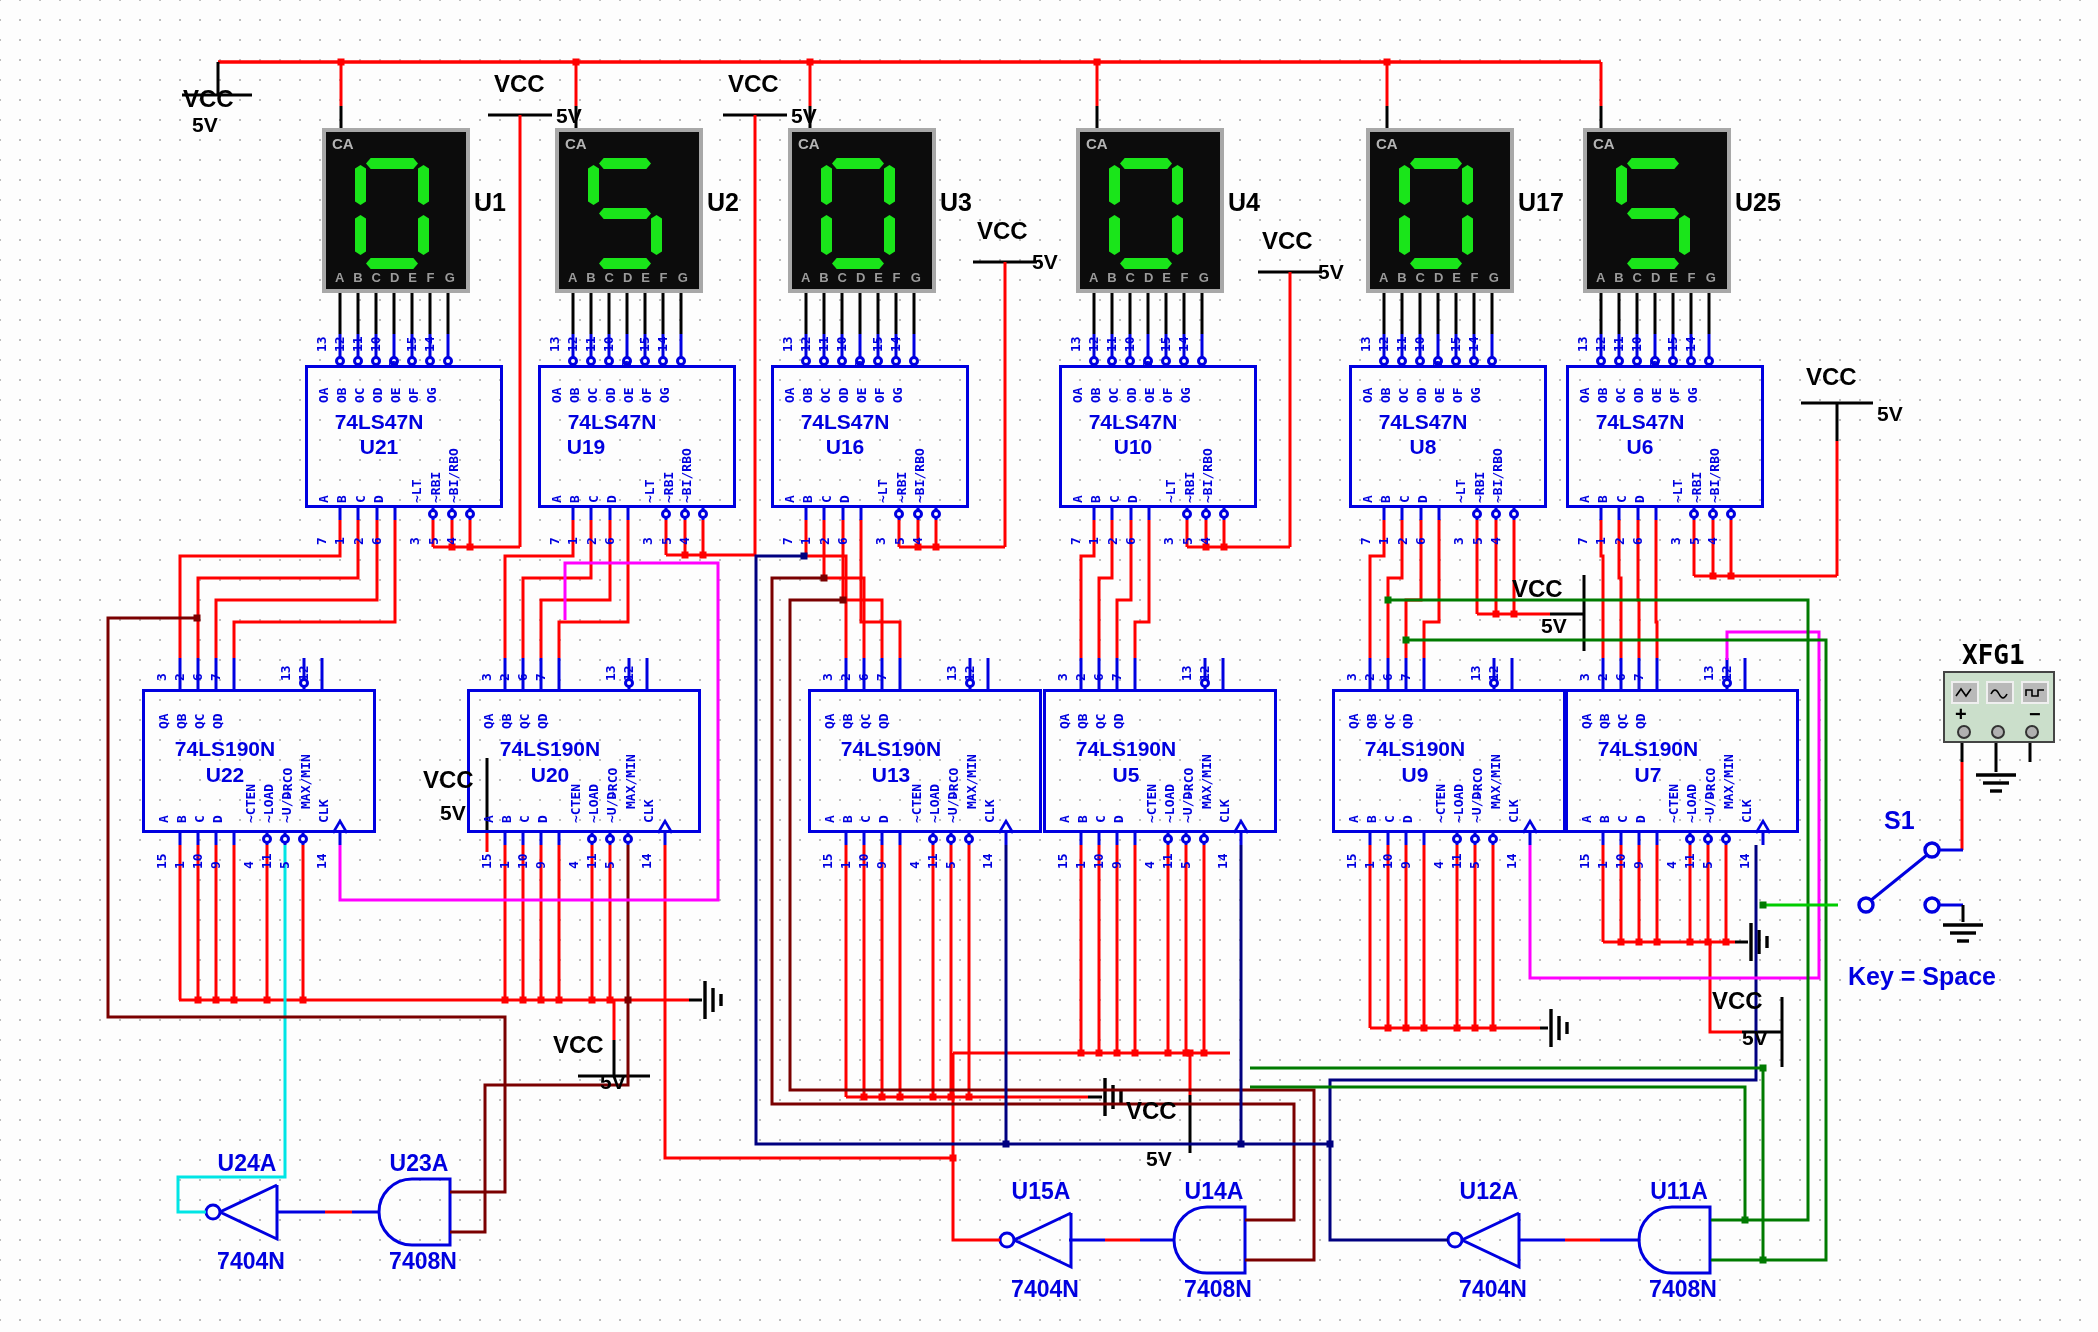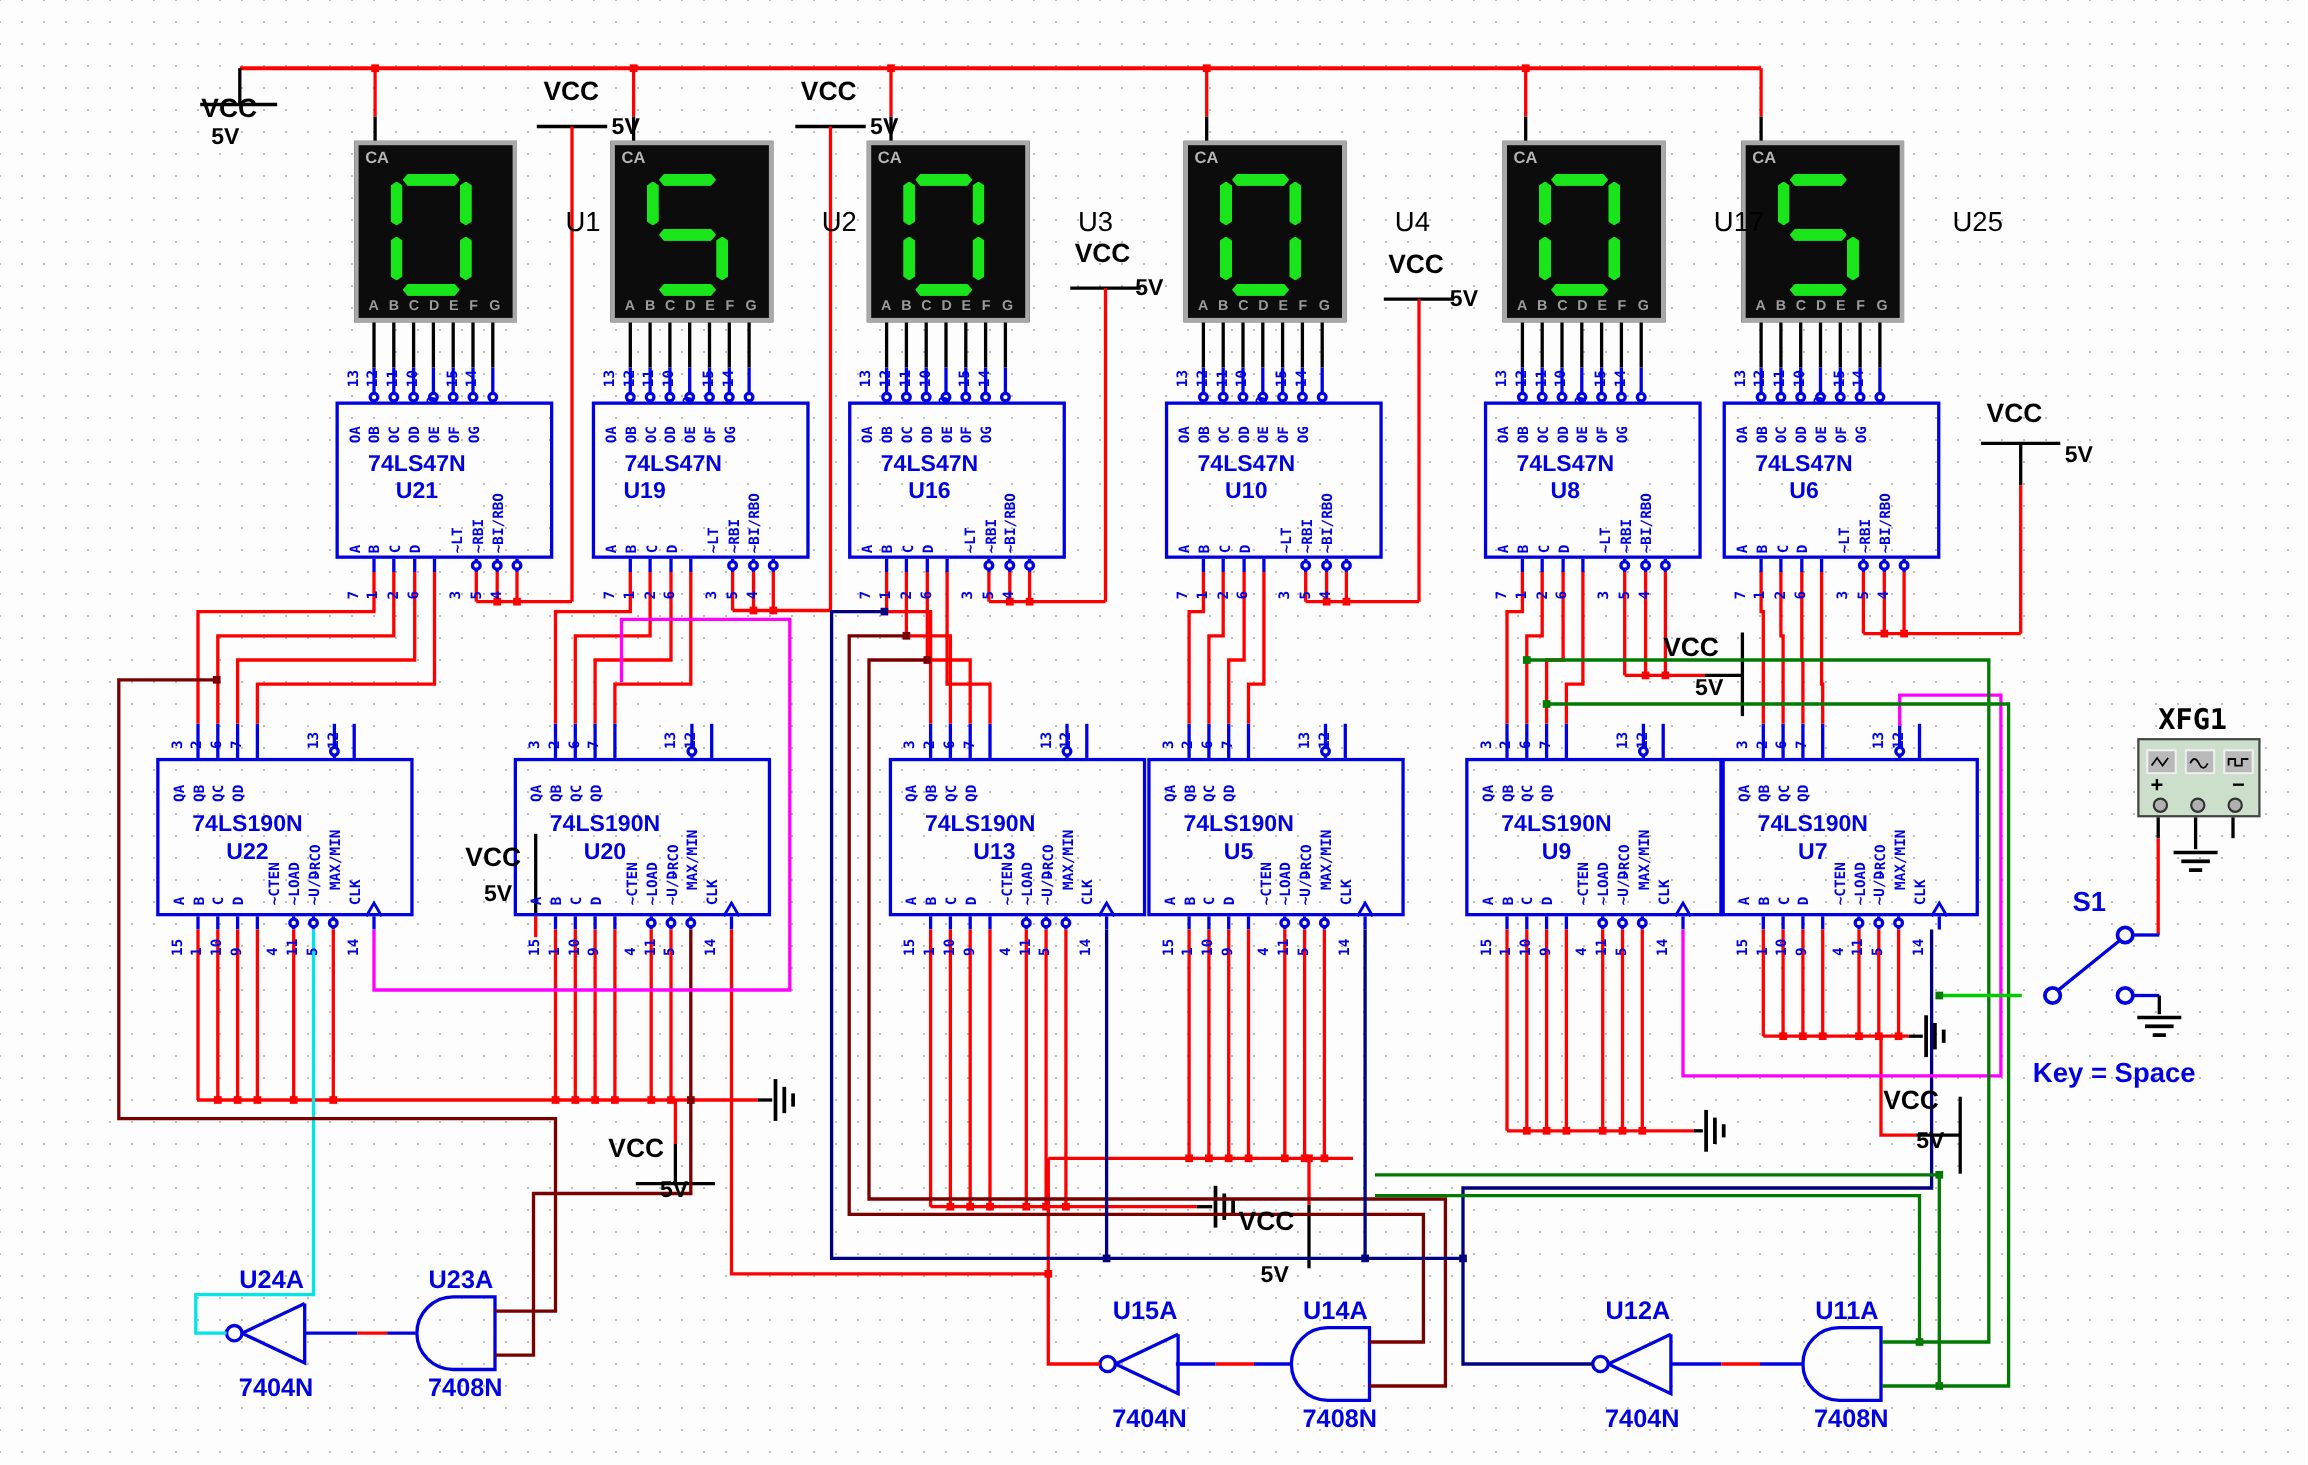--- a/index.html
+++ b/index.html
@@ -11,21 +11,21 @@
     font-family:"Liberation Sans",sans-serif;
   }
   #wires{position:absolute;left:0;top:0;z-index:1;}
   .comp{position:absolute;z-index:2;}
   .disp{width:148px;height:165px;background:#0c0c0c;border:4px solid #a8a8a8;box-sizing:border-box;}
   .disp .ca{position:absolute;left:6px;top:3px;color:#b4b4b4;font-weight:bold;font-size:15px;}
   .seg{position:absolute;background:#1ae51a;}
   .seg.h{clip-path:polygon(9% 0,91% 0,100% 50%,91% 100%,9% 100%,0 50%);}
   .seg.v{clip-path:polygon(0 9%,50% 0,100% 9%,100% 91%,50% 100%,0 91%);}
   .segletter{position:absolute;bottom:4px;color:#9b9b9b;font-weight:bold;font-size:13px;}
-  .refdes{position:absolute;color:#000;font-weight:normal;font-size:25px;z-index:3;margin-left:40px;}
+  .refdes{position:absolute;color:#000;font-weight:bold;font-size:25px;z-index:3;}
   .chip{position:absolute;border:3px solid #0000e0;box-sizing:border-box;z-index:2;}
   .chiplabel{position:absolute;color:#0000e0;font-weight:bold;font-size:21px;text-align:center;}
   .pinname{position:absolute;color:#0000e0;font-weight:bold;font-size:13px;font-family:"DejaVu Sans Mono",monospace;
     transform:rotate(-90deg);transform-origin:0 100%;white-space:nowrap;height:16px;line-height:16px;z-index:2;}
   .pinnum{position:absolute;color:#0000e0;font-weight:bold;font-size:13px;font-family:"DejaVu Sans Mono",monospace;
     transform:rotate(-90deg);transform-origin:0 100%;white-space:nowrap;height:14px;line-height:14px;z-index:2;}
   .pincircle{position:absolute;width:10px;height:10px;border:3px solid #0000e0;border-radius:50%;background:#fdfdfd;box-sizing:border-box;z-index:2;}
   .gatelabel{position:absolute;color:#0000e0;font-weight:bold;font-size:23px;text-align:center;width:110px;z-index:3;}
   .vcctext{position:absolute;color:#000;font-weight:bold;font-size:24px;z-index:3;white-space:nowrap;}
   .v5text{position:absolute;color:#000;font-weight:bold;font-size:21px;z-index:3;white-space:nowrap;}
@@ -976,21 +976,21 @@
     <div class="pinname" style="left:602px;top:807px;">~LOAD</div>
     <div class="pinnum" style="left:599px;top:855px;">11</div>
     <div class="pincircle" style="left:605px;top:834px;"></div>
     <div class="pinname" style="left:620px;top:807px;">~U/D</div>
     <div class="pinnum" style="left:617px;top:855px;">5</div>
     <div class="pincircle" style="left:623px;top:834px;"></div>
     <div class="pinname" style="left:657px;top:807px;">CLK</div>
     <div class="pinnum" style="left:654px;top:855px;">14</div>
     <div class="chip" style="left:808px;top:689px;width:234px;height:144px;"></div>
     <div class="chiplabel" style="left:812px;top:737px;width:158px;">74LS190N</div>
-    <div class="chiplabel" style="left:812px;top:763px;width:158px;margin-left:13px;">U13</div>
+    <div class="chiplabel" style="left:812px;top:763px;width:158px;">U13</div>
     <div class="pinname" style="left:838px;top:713px;">QA</div>
     <div class="pinnum" style="left:835px;top:667px;">3</div>
     <div class="pinname" style="left:856px;top:713px;">QB</div>
     <div class="pinnum" style="left:853px;top:667px;">2</div>
     <div class="pinname" style="left:874px;top:713px;">QC</div>
     <div class="pinnum" style="left:871px;top:667px;">6</div>
     <div class="pinname" style="left:892px;top:713px;">QD</div>
     <div class="pinnum" style="left:889px;top:667px;">7</div>
     <div class="pinname" style="left:962px;top:783px;">~RCO</div>
     <div class="pinnum" style="left:959px;top:667px;">13</div>

